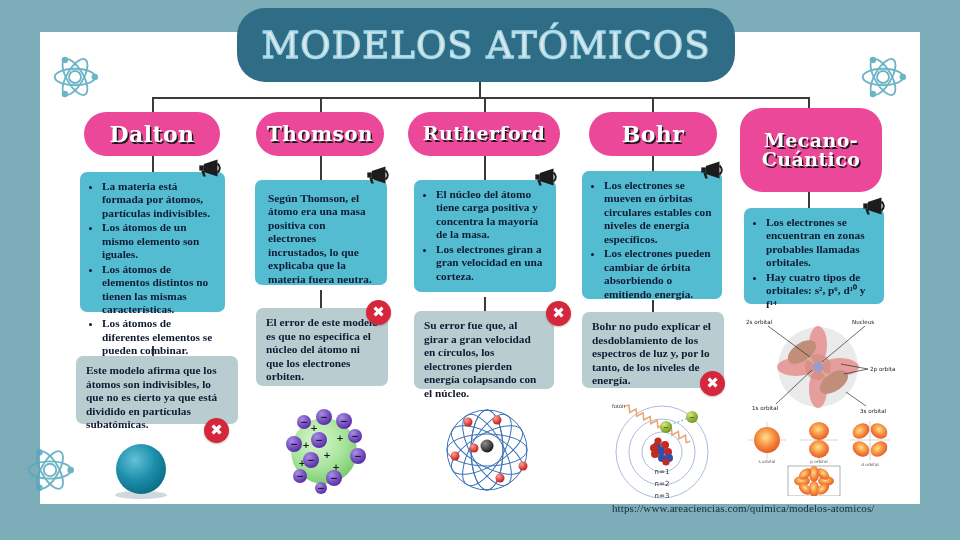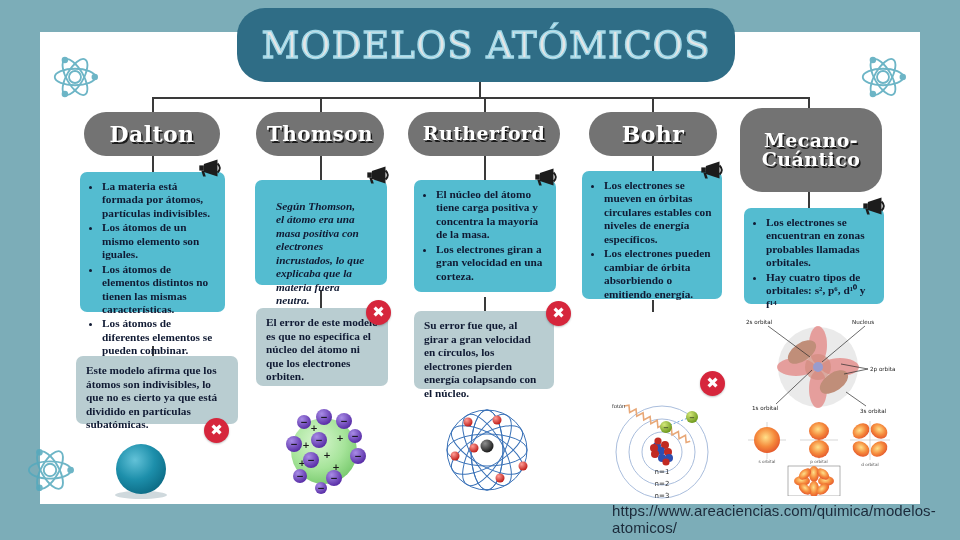--- a/index.html
+++ b/index.html
@@ -34,21 +34,21 @@
     text-shadow:0 0 1px #bfe6f2;
     white-space:nowrap;
   }
 
   
   .hline{position:absolute;background:#3a3a3a;height:1.6px;}
   .vline{position:absolute;background:#3a3a3a;width:1.6px;}
 
   
   .pill{
-    position:absolute;background:#737373;border-radius:22px;
+    position:absolute;background:#ec4899;border-radius:22px;
     display:flex;align-items:center;justify-content:center;
     text-align:right;
   }
   .pill span{
     font-family:"DejaVu Serif", serif;
     color:#ffffff;font-weight:700;
     text-shadow:1.5px 1.5px 0 #1b1b1b;
     letter-spacing:.4px;line-height:1.02;
   }
 
@@ -57,21 +57,21 @@
     position:absolute;background:#54bcd0;border-radius:7px;
     color:#101a33;
     font-family:"Liberation Serif", serif;
     font-weight:700;
     font-size:11.3px;line-height:1.19;
     padding:8px 9px 8px 9px;
     box-sizing:border-box;
   }
   .factbox ul{margin:0;padding-left:13px;}
   .factbox li{margin:0 0 1px 0;}
-  .factbox p{margin:12px;font-style:italic;}
+  .factbox p{margin:4px;}
 
   
   .errbox{
     position:absolute;background:#b9cdd1;border-radius:7px;
     color:#101a33;
     font-family:"Liberation Serif", serif;
     font-weight:700;font-size:11.3px;line-height:1.2;
     padding:8px 10px;box-sizing:border-box;
   }
   .errbox p{margin:0;}
@@ -81,22 +81,22 @@
     background:#d6263c;
     display:flex;align-items:center;justify-content:center;
     color:#fff;font-family:"DejaVu Sans", sans-serif;
     font-size:15px;font-weight:bold;line-height:1;
     box-shadow:0 1px 2px rgba(0,0,0,.25);
   }
   .megaphone{position:absolute;width:26px;height:20px;}
 
   .url{
     position:absolute;left:612px;top:502px;
-    font-family:Liberation Sans, sans-serif;
-    font-size:15px;color:#1b2a3a;letter-spacing:.1px;
+    font-family:Liberation Serif, serif;
+    font-size:11px;color:#1b2a3a;letter-spacing:.1px;
   }
   .fig{position:absolute;}
   .figlabel{
     position:absolute;font-family:"Liberation Sans", sans-serif;
     font-size:6px;color:#333;white-space:nowrap;
   }
 </style>
 </head>
 <body>
 
@@ -336,20 +336,23 @@
       <li>Los electrones pueden cambiar de órbita absorbiendo o emitiendo energía.</li>
     </ul>
   </div>
   <svg class="megaphone" style="left:700px;top:160px;" viewBox="0 0 40 30">
     <path d="M2 11 h7 v8 h-7 z" fill="#1c1c1c"></path>
     <path d="M9 9 L30 2 L30 28 L9 21 z" fill="#1c1c1c"></path>
     <path d="M30 8 q7 7 0 14" stroke="#1c1c1c" stroke-width="3" fill="none"></path>
     <path d="M5 19 l3 9 h4 l-3 -9 z" fill="#1c1c1c"></path>
   </svg>
 
+  <div class="errbox" style="left:582px;top:312px;width:142px;height:76px;">
+    <p>Bohr no pudo explicar el desdoblamiento de los espectros de luz y, por lo tanto, de los niveles de energía.</p>
+  </div>
   <div class="xbadge" style="left:700px;top:371px;">
     <span>✖</span>
   </div>
 
   <svg class="fig" style="left:600px;top:400px;" width="130" height="100" viewBox="0 0 130 100">
     <g fill="none" stroke="#9fb6d8" stroke-width="0.9">
       <circle cx="62" cy="52" r="46"></circle>
       <circle cx="62" cy="52" r="33"></circle>
       <circle cx="62" cy="52" r="20"></circle>
     </g>

